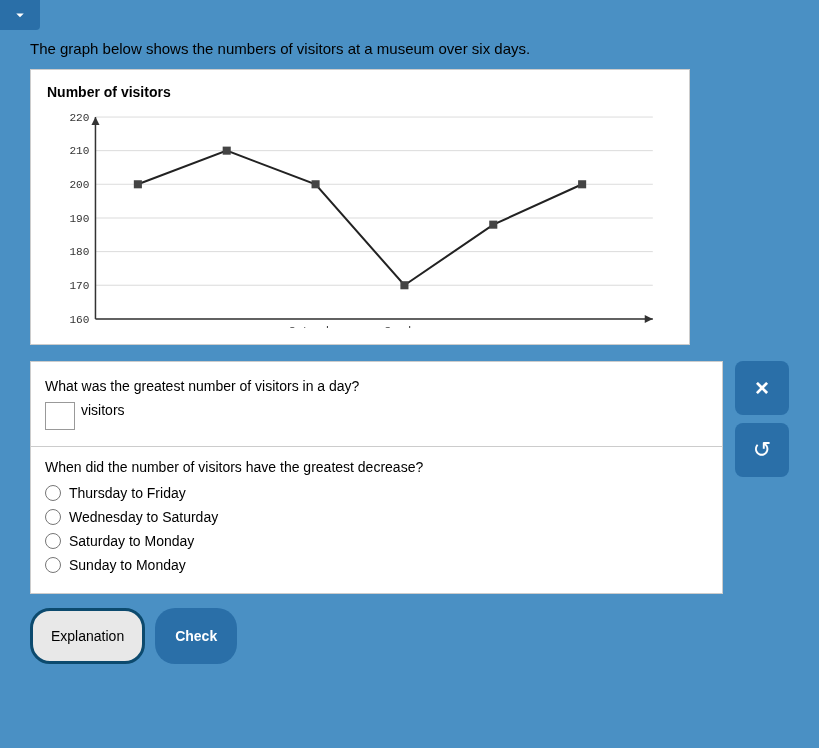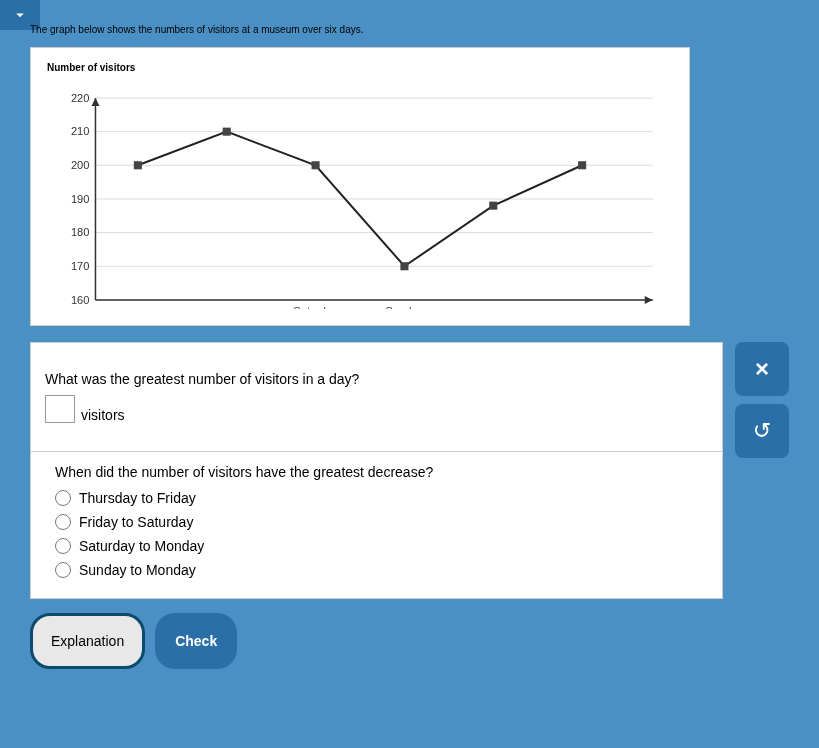--- a/index.html
+++ b/index.html
@@ -26,83 +26,84 @@
     .top-bar svg { fill: white; }
     .main-container {
       position: absolute;
       top: 20px;
       left: 30px;
       right: 30px;
       bottom: 20px;
     }
     .question-text {
       color: #000;
-      font-size: 10px;
+      font-size: 15px;
       font-weight: 500;
       margin-bottom: 12px;
-      margin-top: 4px;
+      margin-top: 20px;
       background: transparent;
     }
     .graph-container {
       background: white;
       border: 1px solid #ccc;
       padding: 14px 16px 16px 16px;
       margin-bottom: 16px;
       width: 660px;
     }
     .graph-title {
-      font-size: 10px;
+      font-size: 14px;
       font-weight: bold;
-      margin-bottom: 16px;
+      margin-bottom: 8px;
     }
     .chart-area {
       position: relative;
       width: 100%;
       height: 220px;
+      font-family: Liberation Mono, monospace;
     }
     svg.chart {
       width: 100%;
       height: 100%;
     }
     .answer-section {
       display: flex;
       gap: 12px;
       align-items: flex-start;
     }
     .answer-box {
       background: white;
       border: 1px solid #ccc;
       flex: 1;
       padding: 0;
     }
     .answer-part-a {
-      padding: 28px 14px;
+      padding: 16px 14px;
       border-bottom: 1px solid #ccc;
     }
     .answer-part-a-text {
       font-size: 14px;
       font-weight: 500;
       margin-bottom: 8px;
     }
     .visitors-input-row {
       display: flex;
-      align-items: flex-end;
+      align-items: flex-start;
       gap: 6px;
     }
     .visitors-input {
       width: 30px;
       height: 28px;
       border: 1px solid #999;
       background: white;
     }
     .visitors-label {
       font-size: 14px;
     }
     .answer-part-b {
-      padding: 12px 24px;
+      padding: 12px 14px;
     }
     .answer-part-b-text {
       font-size: 14px;
       font-weight: 500;
       margin-bottom: 10px;
     }
     .radio-option {
       display: flex;
       align-items: flex-end;
       gap: 8px;
@@ -252,21 +253,21 @@
       <div class="answer-part-b">
         <div class="answer-part-b-text">When did the number of visitors have the greatest decrease?</div>
 
         <label class="radio-option">
           <input type="radio" name="part_b" style="">
           <span class="radio-label">Thursday to Friday</span>
         </label>
 
         <label class="radio-option">
           <input type="radio" name="part_b" style="">
-          <span class="radio-label">Friday to Saturday</span>
+          <span class="radio-label">Wednesday to Saturday</span>
         </label>
 
         <label class="radio-option">
           <input type="radio" name="part_b" style="">
           <span class="radio-label">Saturday to Monday</span>
         </label>
 
         <label class="radio-option">
           <input type="radio" name="part_b" style="">
           <span class="radio-label">Sunday to Monday</span>

